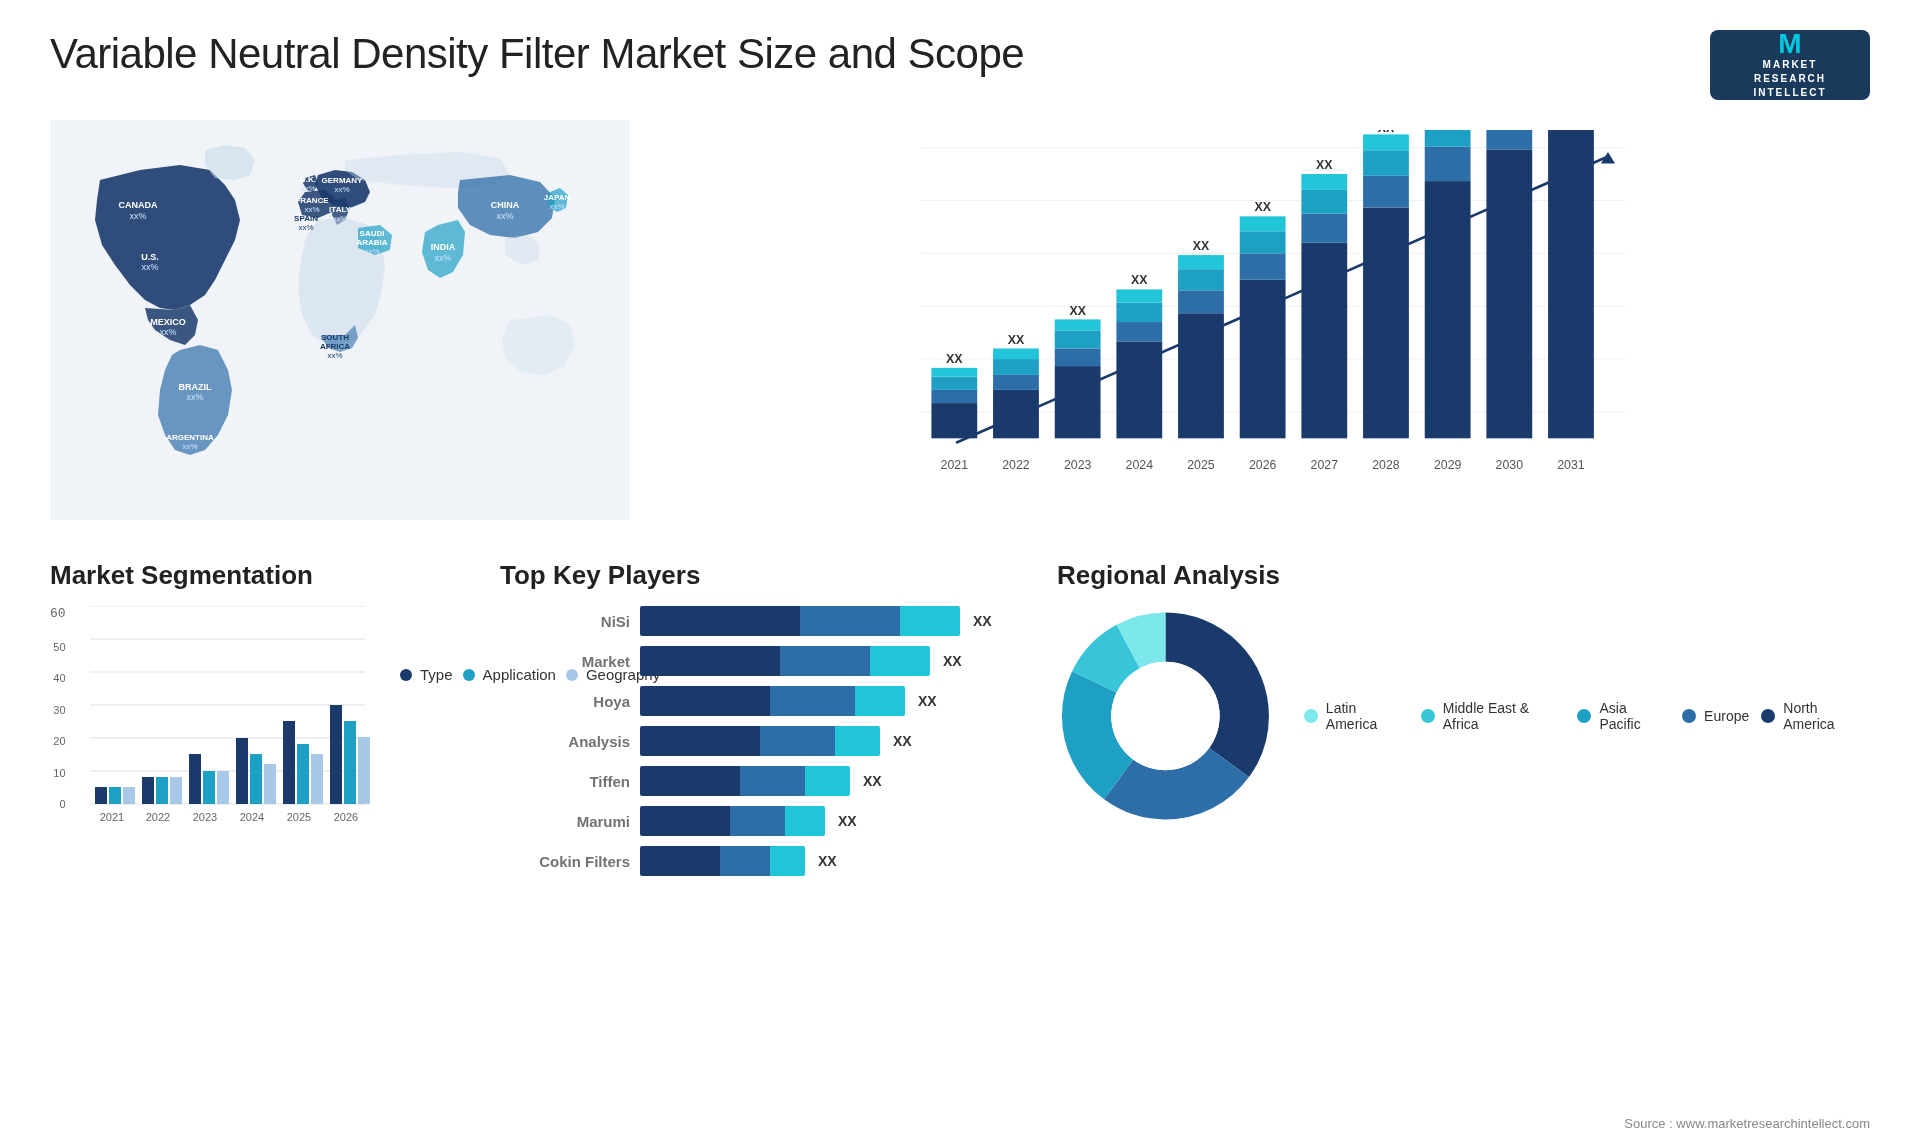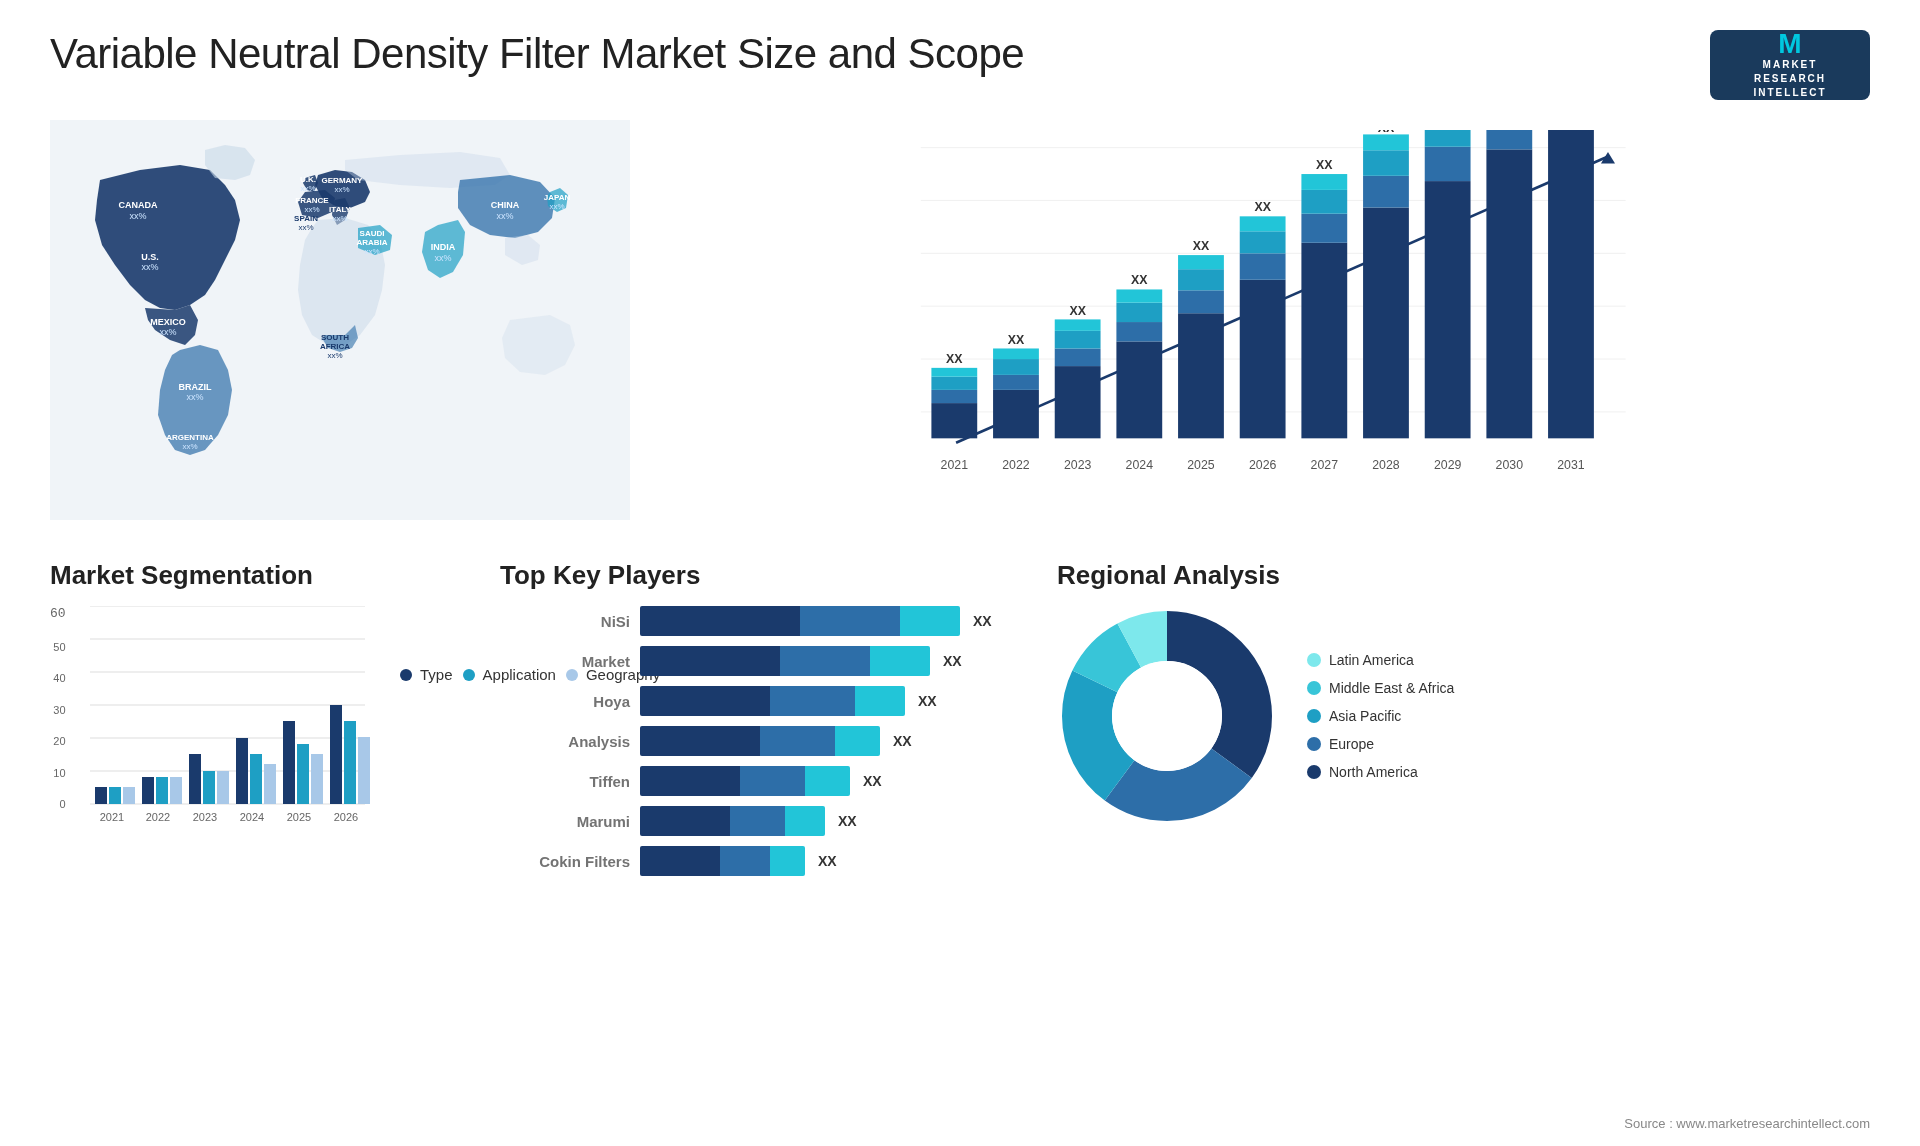--- a/index.html
+++ b/index.html
@@ -196,21 +196,20 @@
 
     .donut-area {
       display: flex;
       gap: 30px;
       align-items: center;
       margin-top: 10px;
     }
 
     .regional-legend {
       display: flex;
-      flex-direction: column;
       gap: 12px;
     }
 
     .regional-legend-item {
       display: flex;
       align-items: center;
       gap: 8px;
       font-size: 14px;
       color: #333;
     }

